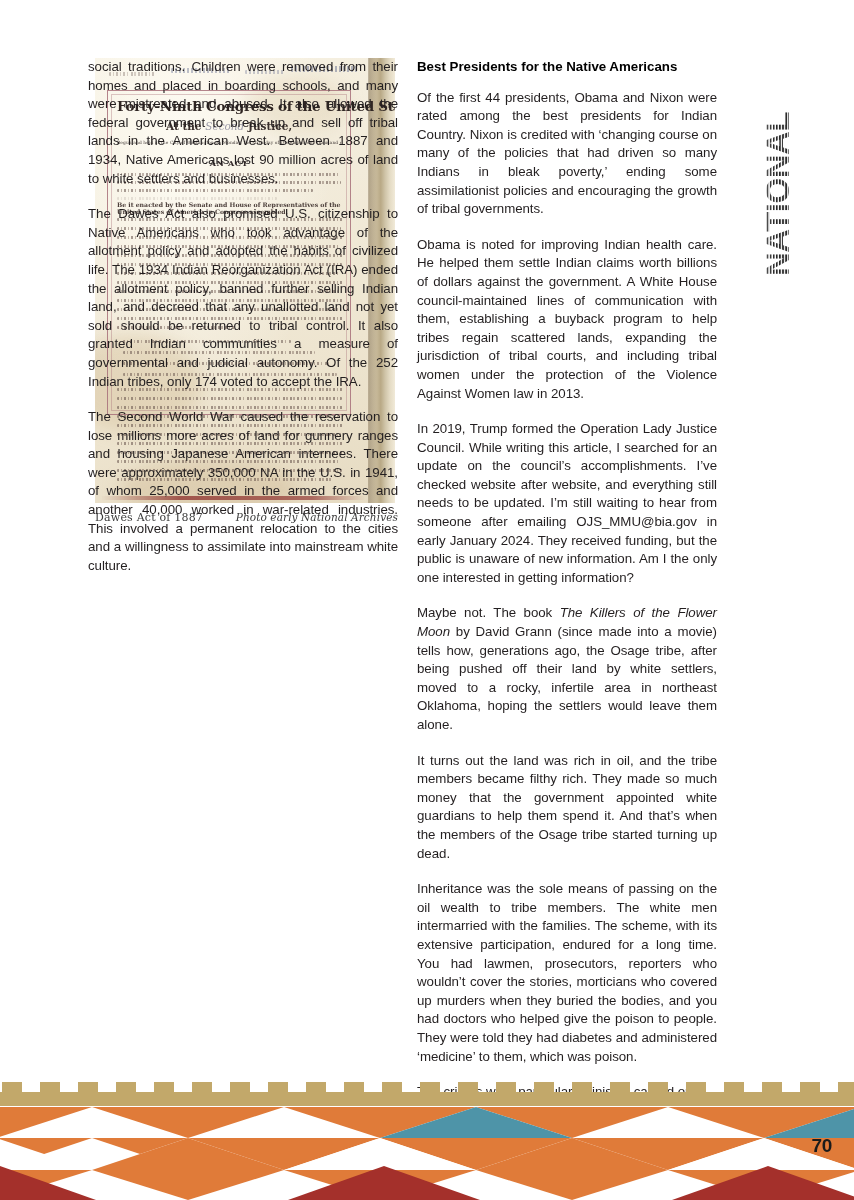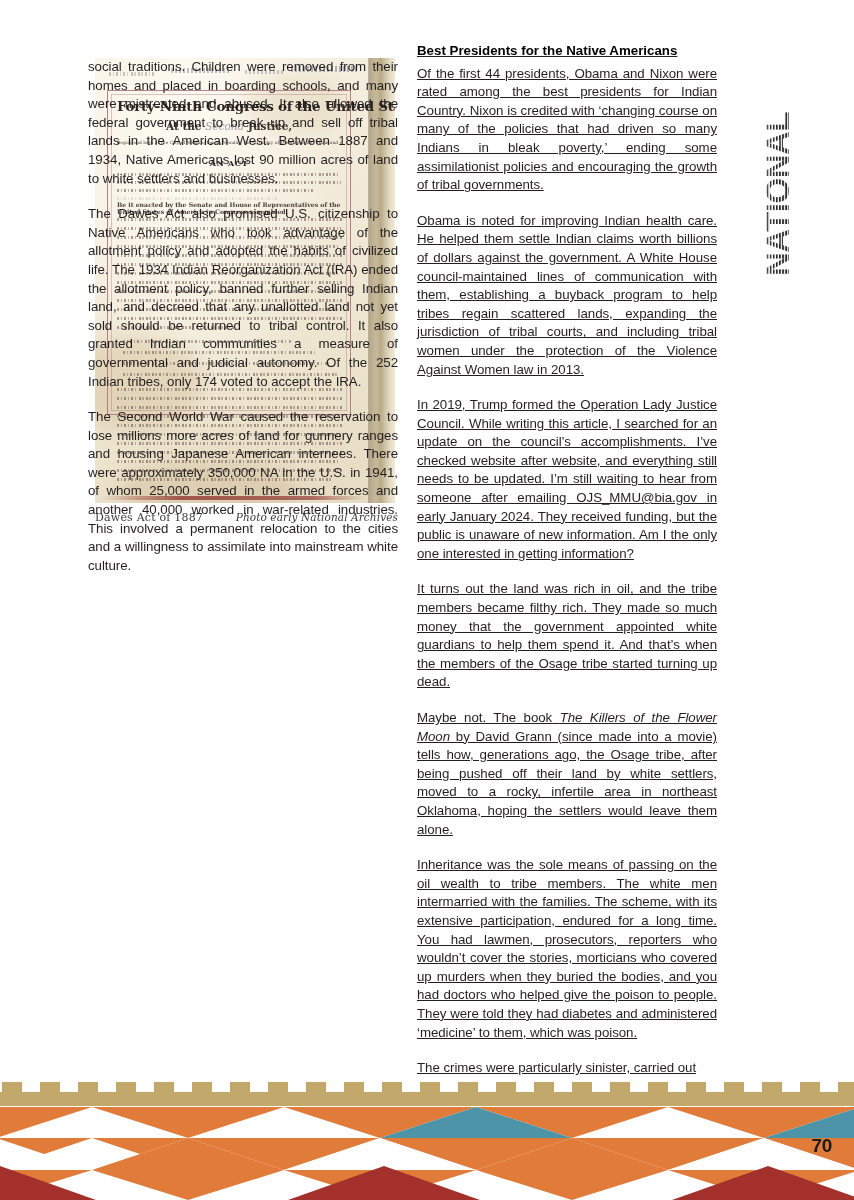--- a/index.html
+++ b/index.html
@@ -23,23 +23,22 @@
     background: #ffffff;
   }
 
   .col-left {
     position: absolute;
     left: 88px; top: 58px;
     width: 310px;
   }
   .col-right {
     position: absolute;
-    left: 417px; top: 42px;
+    left: 417px; top: 58px;
     width: 300px;
-    text-decoration: underline;
   }
 
   
   .body-p {
     font-size: 13.3px;
     line-height: 18.6px;
     text-align: justify;
     margin: 0 0 17px 0;
     color: #231f20;
     hyphens: manual;
@@ -47,21 +46,21 @@
   }
   .body-p:last-child { margin-bottom: 16px; }
   .body-p.no-just-last { text-align: justify; text-align-last: left; }
   .subhead {
     font-size: 13.3px;
     line-height: 18.6px;
     font-weight: bold;
     margin: 0;
     color: #000000;
   }
-  .subhead + .body-p { margin-top: 4px; }
+  .subhead + .body-p { margin-top: 12px; }
   .ital { font-style: italic; }
 
   
   .figure {
     position: absolute;
     left: 95px; top: 58px;
     width: 300px; height: 445px;
   }
   .doc-photo {
     position: relative;
@@ -338,25 +337,25 @@
     <p class="body-p">The Dawes Act also promised U.S. citizenship to Native Americans who took advantage of the allotment policy and adopted the habits of civilized life. The 1934 Indian Reorganization Act (IRA) ended the allotment policy, banned further selling Indian land, and decreed that any unallotted land not yet sold should be returned to tribal control. It also granted Indian communities a measure of governmental and judicial autonomy. Of the 252 Indian tribes, only 174 voted to accept the IRA.</p>
     <p class="body-p">The Second World War caused the reservation to lose millions more acres of land for gunnery ranges and housing Japanese American internees. There were approximately 350,000 NA in the U.S. in 1941, of whom 25,000 served in the armed forces and another 40,000 worked in war-related industries. This involved a permanent relocation to the cities and a willingness to assimilate into mainstream white culture.</p>
   </div>
 
   <div class="col-right">
     <h2 class="subhead">Best Presidents for the Native Americans</h2>
     <p class="body-p">Of the first 44 presidents, Obama and Nixon were rated among the best presidents for Indian Country. Nixon is credited with ‘changing course on many of the policies that had driven so many Indians in bleak poverty,’ ending some assimilationist policies and encouraging the growth of tribal governments.</p>
     <p class="body-p">Obama is noted for improving Indian health care. He helped them settle Indian claims worth billions of dollars against the government. A White House council-maintained lines of communication with them, establishing a buyback program to help tribes regain scattered lands, expanding the jurisdiction of tribal courts, and including tribal women under the protection of the Violence Against Women law in 2013.</p>
     <p class="body-p">In 2019, Trump formed the Operation Lady Justice Council. While writing this article, I searched for an update on the council’s accomplishments. I’ve checked website after website, and everything still needs to be updated. I’m still waiting to hear from someone after emailing OJS_MMU@bia.gov in early January 2024. They received funding, but the public is unaware of new information. Am I the only one interested in getting information?</p>
 
-    <p class="body-p">It turns out the land was rich in oil, and the tribe members became filthy rich. They made so much money that the government appointed white guardians to help them spend it. And that’s when the members of the Osage tribe started turning up dead.</p>
-
     <p class="body-p">
       <span>Maybe not. The book </span><span class="ital">The Killers of the Flower Moon</span><span> by David Grann (since made into a movie) tells how, generations ago, the Osage tribe, after being pushed off their land by white settlers, moved to a rocky, infertile area in northeast Oklahoma, hoping the settlers would leave them alone.</span>
     </p>
+
+    <p class="body-p">It turns out the land was rich in oil, and the tribe members became filthy rich. They made so much money that the government appointed white guardians to help them spend it. And that’s when the members of the Osage tribe started turning up dead.</p>
     <p class="body-p">Inheritance was the sole means of passing on the oil wealth to tribe members. The white men intermarried with the families. The scheme, with its extensive participation, endured for a long time. You had lawmen, prosecutors, reporters who wouldn’t cover the stories, morticians who covered up murders when they buried the bodies, and you had doctors who helped give the poison to people. They were told they had diabetes and administered ‘medicine’ to them, which was poison.</p>
     <p class="body-p no-just-last">The crimes were particularly sinister, carried out</p>
   </div>
 
   <div class="border-art">
     <svg viewBox="0 0 854 118" xmlns="http://www.w3.org/2000/svg" aria-hidden="true">
 
       <g>
         <rect x="0" y="10" width="854" height="14" fill="#C2A86A"></rect>
         <g fill="#C2A86A">

